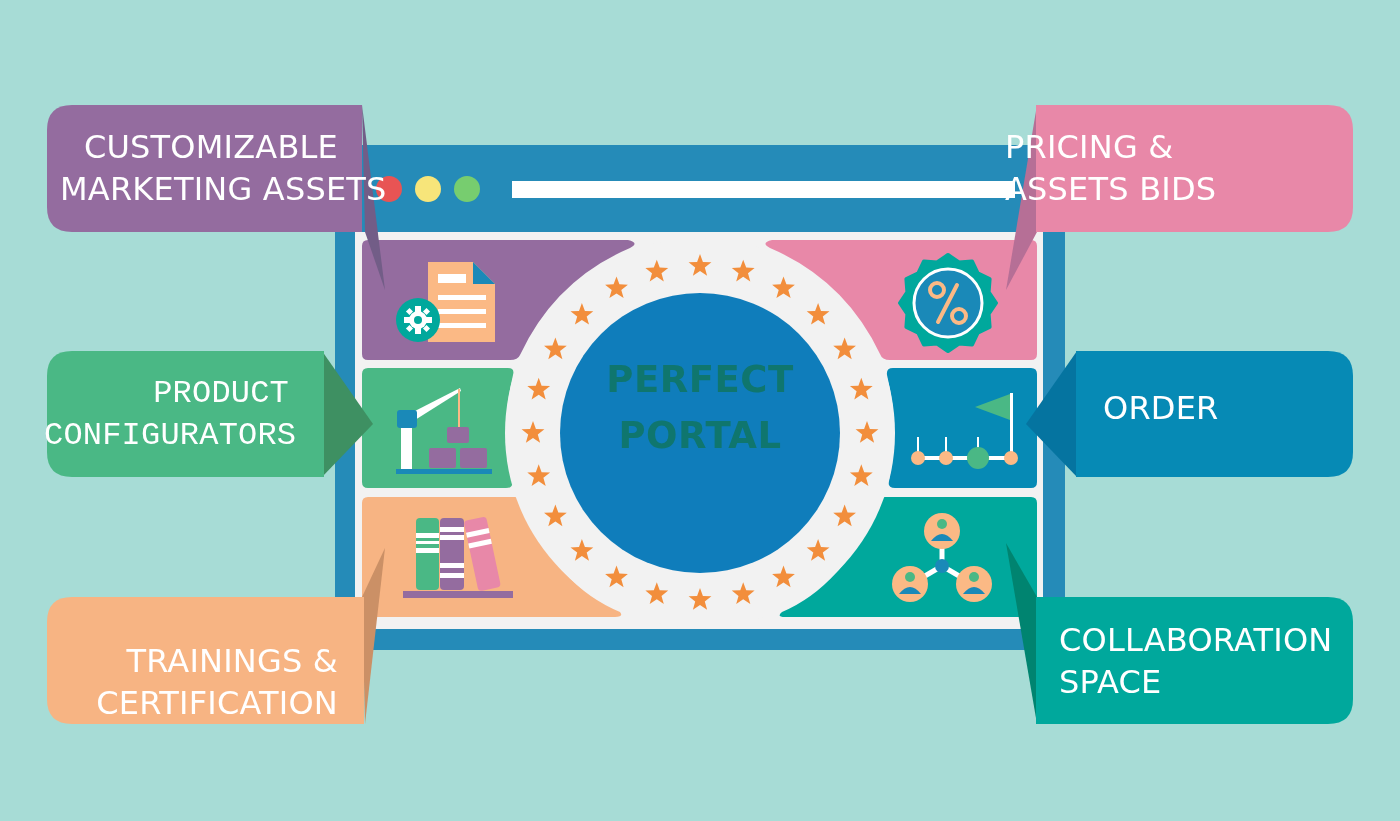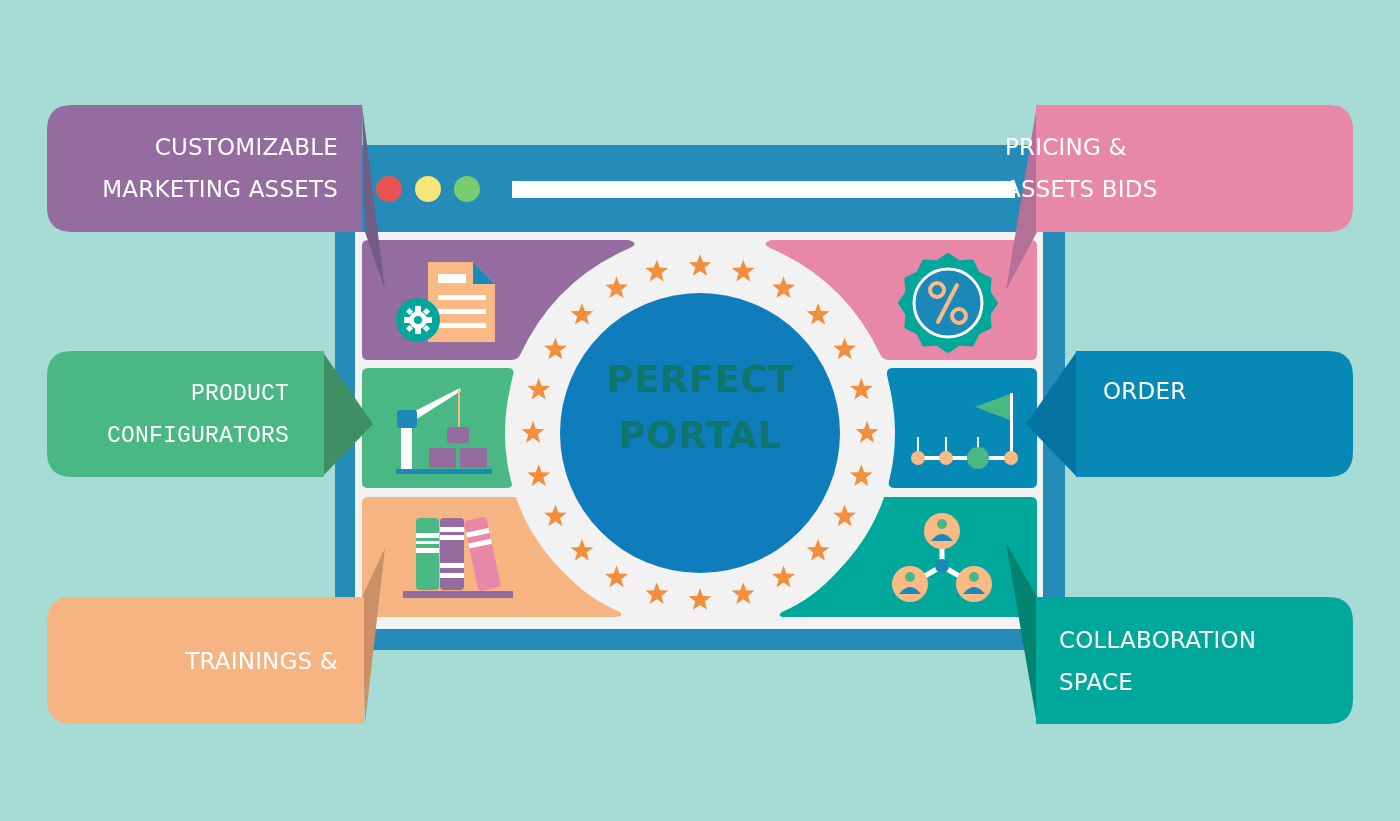--- a/index.html
+++ b/index.html
@@ -1,18 +1,18 @@
 <!DOCTYPE html>
 <html><head>
 <meta charset="utf-8">
 <style>
   html, body { margin:0; padding:0; }
   body { width:1400px; height:821px; background:#a7dcd6; position:relative; overflow:hidden; font-family:"DejaVu Sans", sans-serif; }
   svg.scene { position:absolute; left:0; top:0; }
-  .callout-text { position:absolute; color:#fff; font-size:23px; line-height:42px; letter-spacing:0.2px; white-space:nowrap; }
+  .callout-text { position:absolute; color:#fff; font-size:32px; line-height:42px; letter-spacing:0.2px; white-space:nowrap; }
   .callout-text span { display:block; }
   .left-text { text-align:right; }
   .right-text { text-align:left; }
   .center-title { position:absolute; left:560px; top:352px; width:280px; text-align:center; color:#0f766e; font-weight:bold; font-size:37px; line-height:56px; letter-spacing:0.5px; }
   .center-title span { display:block; }
 </style>
 </head>
 <body>
 
 <svg class="scene" width="1400" height="821" viewBox="0 0 1400 821">
@@ -195,25 +195,26 @@
 <div class="callout-text left-text" style="left:60px; top:126px; width:278px;">
   <span>CUSTOMIZABLE</span>
   <span>MARKETING ASSETS</span>
 </div>
 <div class="callout-text left-text" style="left:44px; top:373px; width:245px;font-family:Liberation Mono, monospace;">
   <span>PRODUCT</span>
   <span>CONFIGURATORS</span>
 </div>
 <div class="callout-text left-text" style="left:60px; top:619px; width:278px;margin-top:21px;">
   <span>TRAININGS &amp;</span>
+  <span>CERTIFICATION</span>
 </div>
 
 <div class="callout-text right-text" style="left:1005px; top:126px;">
   <span>PRICING &amp;</span>
   <span>ASSETS BIDS</span>
 </div>
-<div class="callout-text right-text" style="left:1103px; top:370px;">
+<div class="callout-text right-text" style="left:1103px; top:387px;">
   <span>ORDER</span>
 </div>
 <div class="callout-text right-text" style="left:1059px; top:619px;">
   <span>COLLABORATION</span>
   <span>SPACE</span>
 </div>
 
 </body></html>

